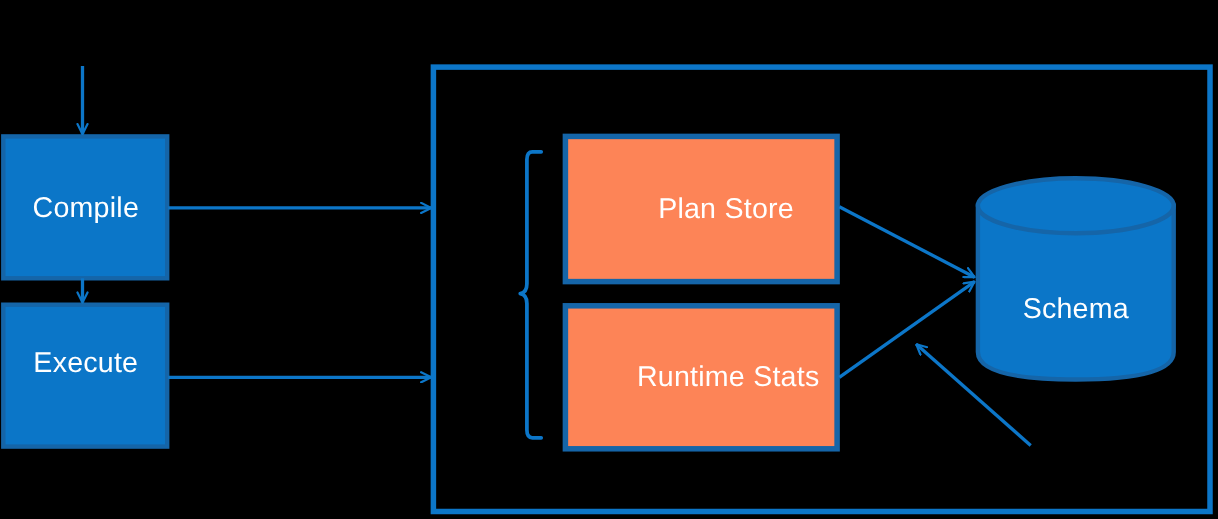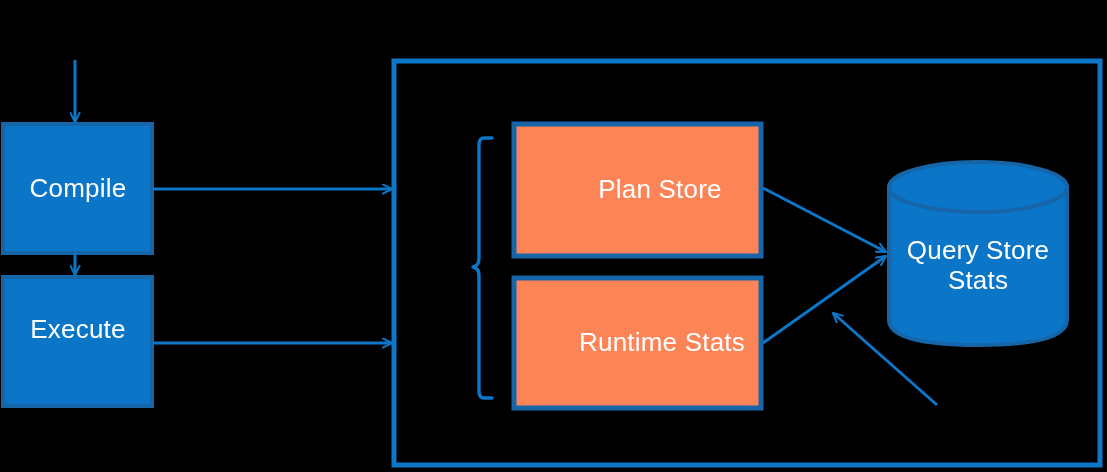--- a/index.html
+++ b/index.html
@@ -96,15 +96,15 @@
   </svg>
 
   <div class="lbl lbl-compile">Compile</div>
 
   <div class="lbl lbl-execute">Execute</div>
 
   <div class="lbl lbl-plan">Plan Store</div>
 
   <div class="lbl lbl-runtime">Runtime Stats</div>
 
-  <div class="lbl lbl-cyl"><span>Query Store</span><br><span>Stats</span></div>
+  <div class="lbl lbl-cyl"><br><span>Schema</span></div>
 
 </div>
 
 </body></html>

